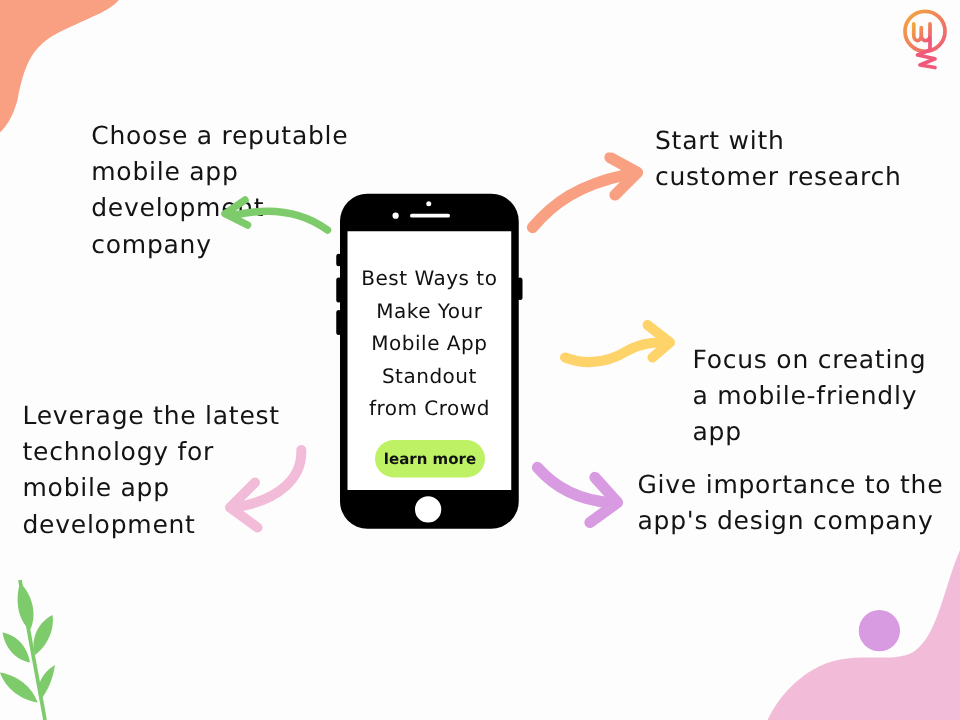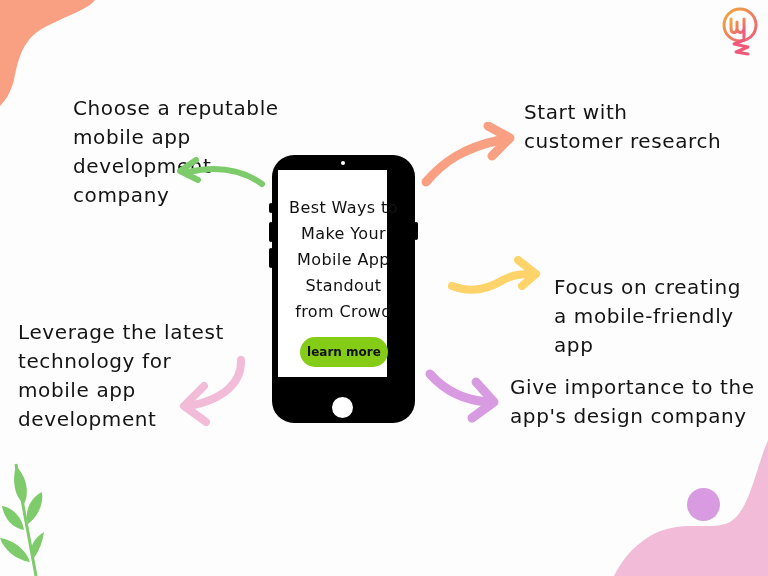--- a/index.html
+++ b/index.html
@@ -18,21 +18,21 @@
     letter-spacing: 0.6px;
     color: #141414;
     white-space: pre-line;
     font-weight: normal;
   }
   .phone {
     position: absolute; left: 272px; top: 155px; width: 143px; height: 268px;
     background: #000; border-radius: 22px;
   }
   .phone-screen {
-    position: absolute; left: 6px; top: 15px; width: 109px; height: 207px;
+    position: absolute; left: 6px; top: 30px; width: 131px; height: 207px;
     background: #fff;
   }
   .phone-speaker {
     position: absolute; left: 56px; top: 16px; width: 32px; height: 3px; background:#fff; border-radius:2px;
   }
   .phone-cam {
     position: absolute; left: 42px; top: 15px; width: 5px; height: 5px; background:#fff; border-radius:50%;
   }
   .phone-topdot {
     position: absolute; left: 69px; top: 6px; width: 4px; height: 4px; background:#fff; border-radius:50%;
@@ -41,21 +41,21 @@
     position: absolute; left: 60px; top: 242px; width: 21px; height: 21px; background:#fff; border-radius:50%;
   }
   .side-btn { position:absolute; background:#000; width:4px; border-radius:2px; }
   .phone-title {
     position: absolute; left: 0; top: 25px; width: 131px; text-align: center;
     font-size: 16px; line-height: 26px; letter-spacing: 0.4px; color:#111;
     white-space: pre-line;
   }
   .cta {
     position: absolute; left: 22px; top: 167px; width: 88px; height: 30px;
-    background: #84cc16; border-radius: 15px; border: none;
+    background: #bef264; border-radius: 15px; border: none;
     font-family: "DejaVu Sans", sans-serif; font-weight: bold; font-size: 12px;
     color: #111; display:flex; align-items:center; justify-content:center; padding:0;
     cursor: pointer;
   }
 </style>
 </head>
 <body>
 
 <svg class="abs" style="left:0;top:0" width="100" height="110" viewBox="0 0 100 110">
   <path d="M0 0 H95 C88 10 60 18 40 30 C22 42 18 60 14 80 C10 95 4 102 0 106 Z" fill="#f9a083"></path>

